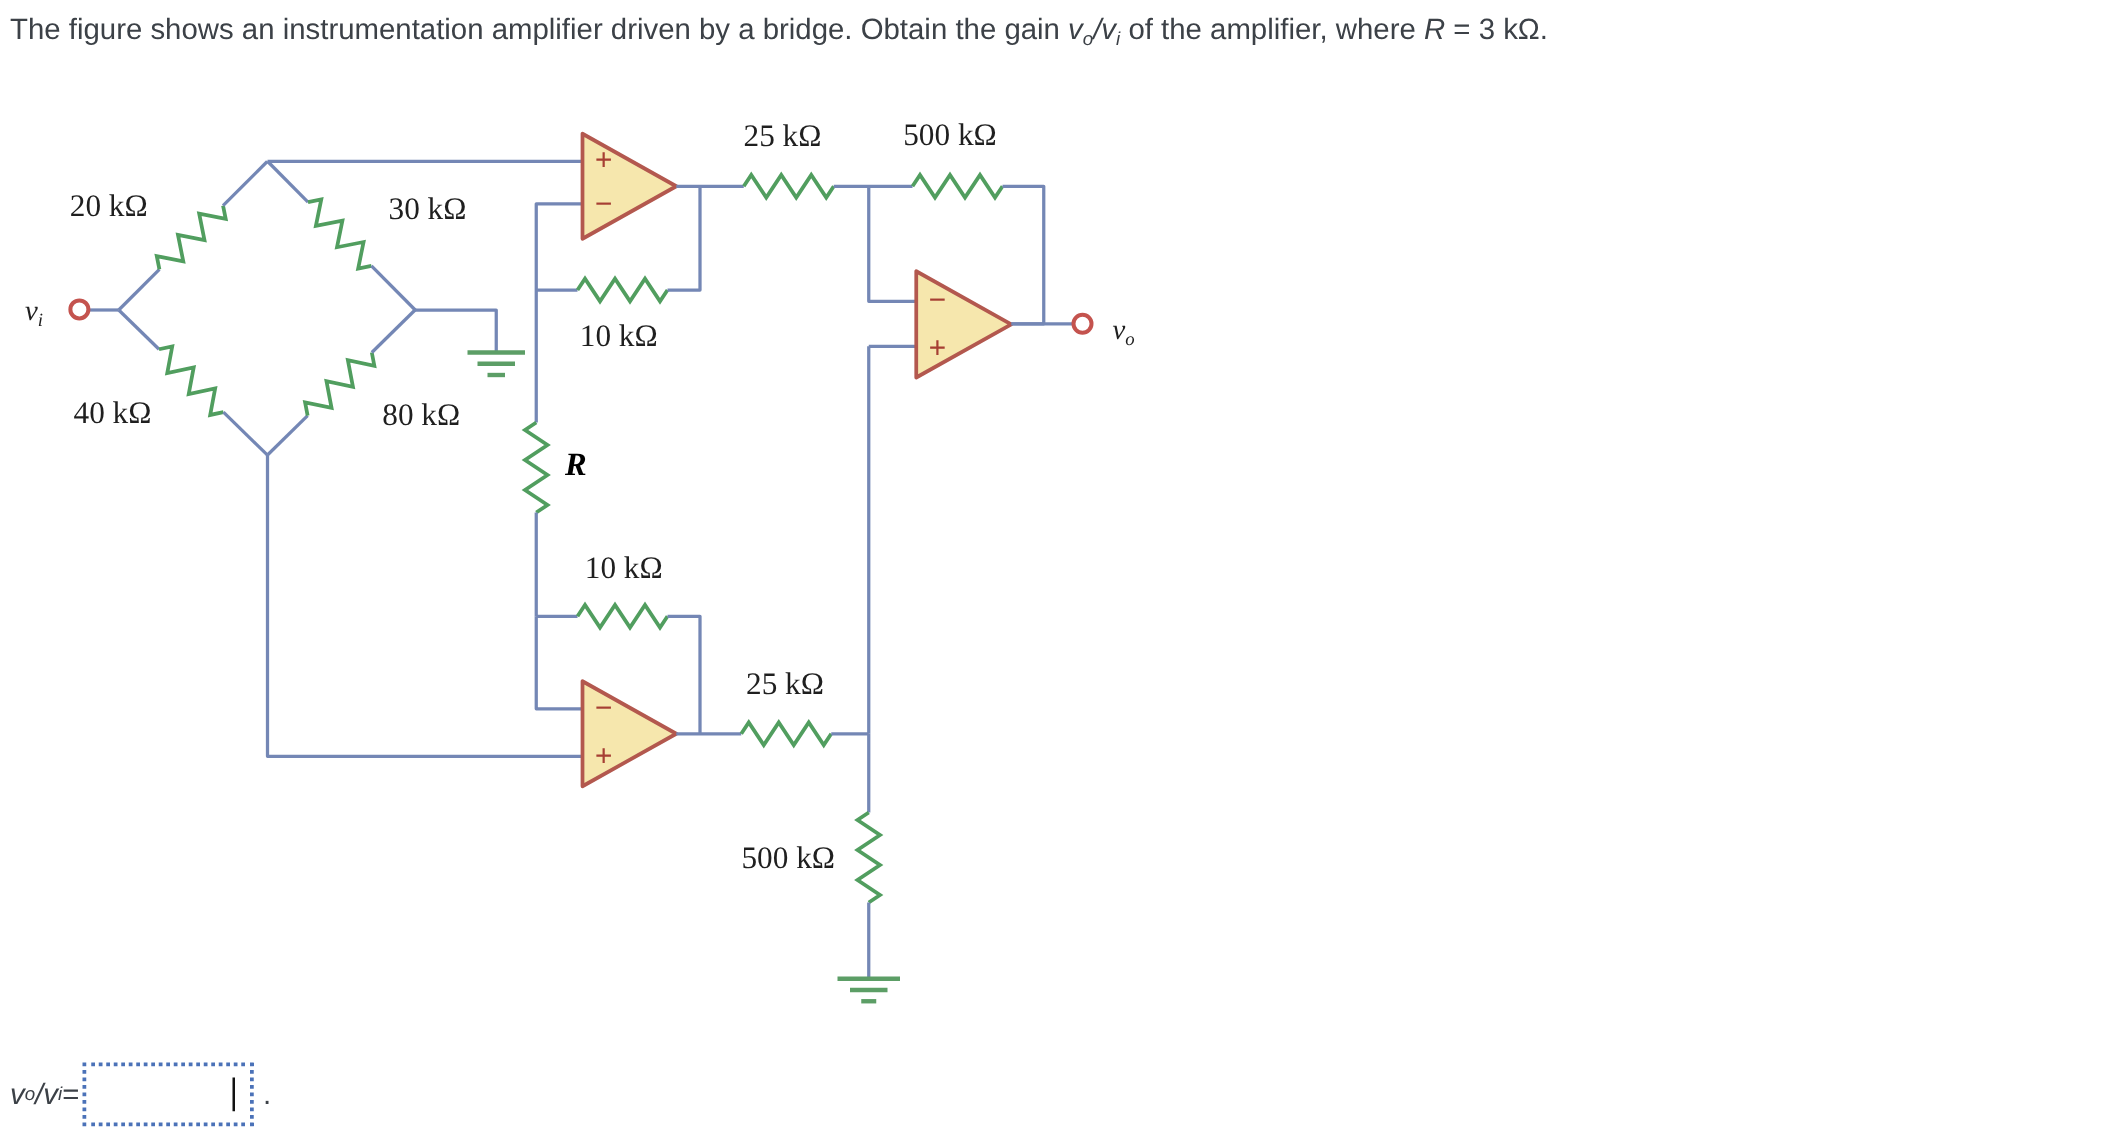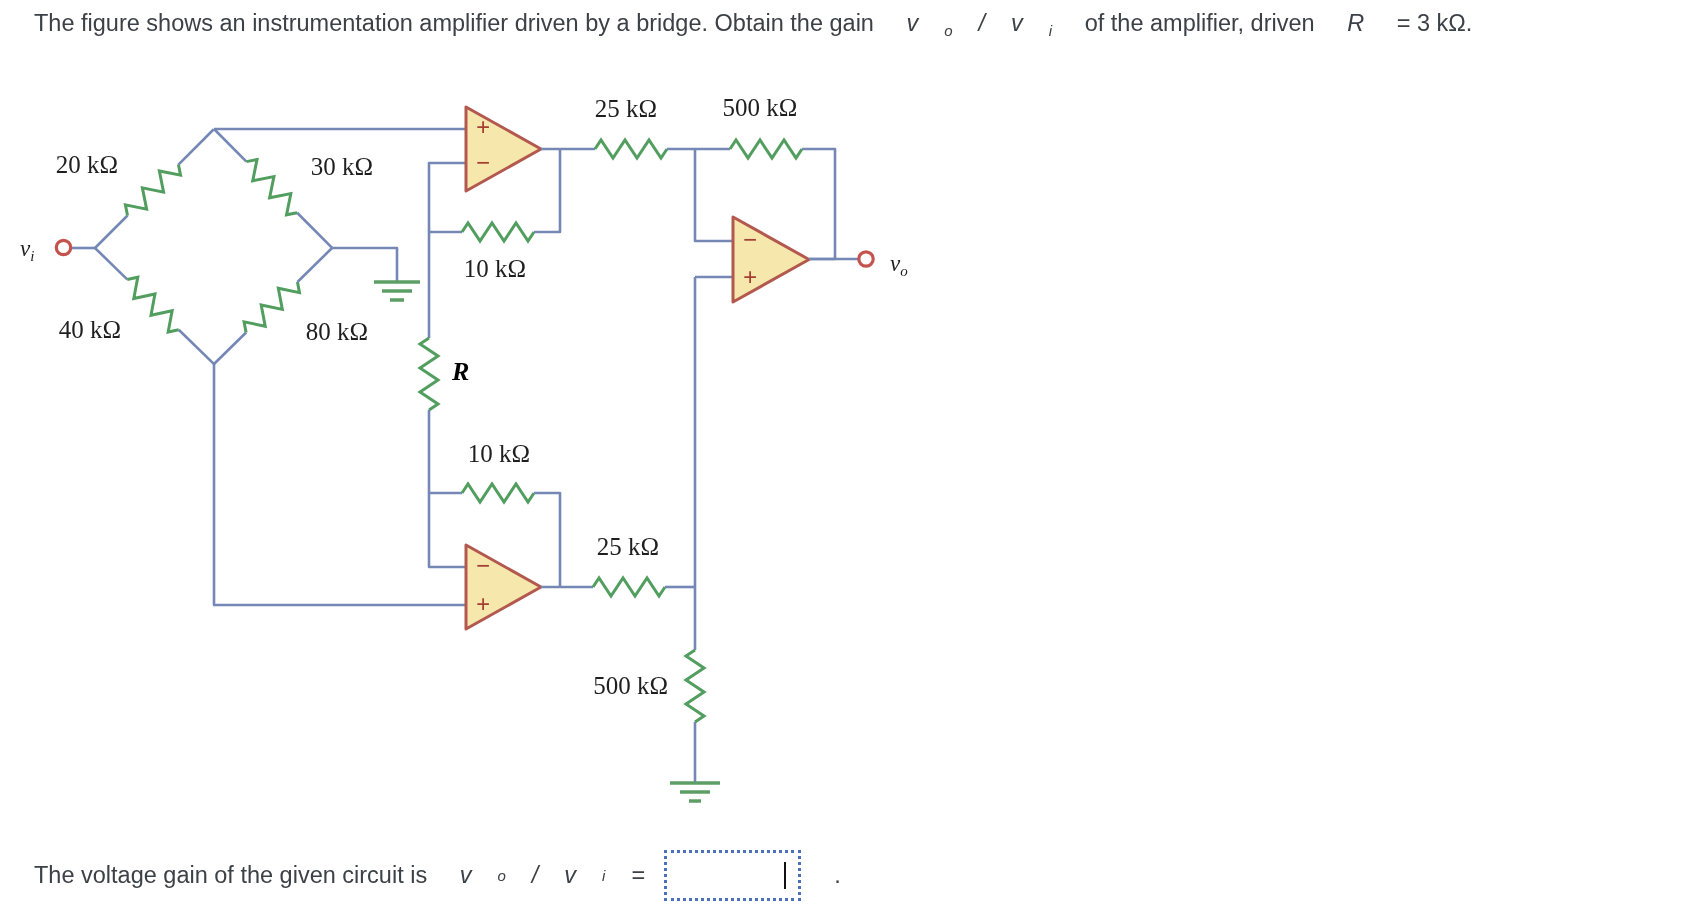--- a/index.html
+++ b/index.html
@@ -1,21 +1,21 @@
 <!DOCTYPE html>
 <html style="--wire: #7487b5; --resistor: #519e5f; --ground: #5c9e66; --opamp_fill: #f6e7ad; --opamp_stroke: #b3584e; --sign: #a63f33; --terminal: #c4534e; --label: #1f1f1f; --text: #3c4147; --input_border: #111111; --focus_ring: #4b72b8;"><head>
 <meta charset="utf-8">
 <style>
   html,body{margin:0;padding:0;background:#fff;}
   body{width:1696px;height:908px;position:relative;overflow:hidden;
        font-family:"Liberation Sans",sans-serif;}
 
   .question{position:absolute;left:8px;top:10px;font-size:23.5px;
             color:var(--text);white-space:pre-wrap;}
-  .question span,.answer-row span{white-space:pre-wrap;margin-left:26px;}
+  .question span,.answer-row span{white-space:pre-wrap;}
   .it{font-style:italic;}
   .sub{font-style:italic;font-size:15px;vertical-align:-5px;}
 
   .circuit-svg{position:absolute;left:0;top:0;}
 
   .wire{stroke:var(--wire);stroke-width:2.6;fill:none;stroke-linejoin:round;}
   .res{stroke:var(--resistor);stroke-width:3;fill:none;}
   .gnd{stroke:var(--ground);stroke-width:3.5;fill:none;}
   .opamp{fill:var(--opamp_fill);stroke:var(--opamp_stroke);stroke-width:3;stroke-linejoin:round;}
   .term{fill:#fff;stroke:var(--terminal);stroke-width:3.2;}
@@ -30,21 +30,21 @@
               align-items:center;font-size:23.5px;color:var(--text);}
   .answer-box{position:relative;margin-left:10px;margin-right:14px;
               outline:3px dotted var(--focus_ring);outline-offset:4px;
               width:123px;height:37px;box-sizing:border-box;}
   .caret{position:absolute;right:8px;top:5px;bottom:5px;width:2.5px;
          background:#111;}
 </style>
 </head>
 <body>
 
-<div class="question"><span>The figure shows an instrumentation amplifier driven by a bridge. Obtain the gain </span><span class="it">v</span><span class="sub">o</span><span class="it">/</span><span class="it">v</span><span class="sub">i</span><span> of the amplifier, driven </span><span class="it">R</span><span> = 3 kΩ.</span></div>
+<div class="question"><span>The figure shows an instrumentation amplifier driven by a bridge. Obtain the gain </span><span class="it">v</span><span class="sub">o</span><span class="it">/</span><span class="it">v</span><span class="sub">i</span><span> of the amplifier, where </span><span class="it">R</span><span> = 3 kΩ.</span></div>
 
 <svg class="circuit-svg" width="1696" height="908" viewBox="0 0 1696 908">
 
   <g>
 
     <path class="wire" d="M71,248 H95"></path>
     <circle class="term" cx="63.5" cy="247.5" r="7.2"></circle>
     <text class="tlabel" x="20" y="256"><tspan>v</tspan><tspan class="tsub" dy="5">i</tspan></text>
 
     <g transform="translate(95,248) rotate(-45)">
@@ -151,21 +151,20 @@
     <path class="wire" d="M695,722 V783"></path>
     <g class="gnd">
       <path d="M670,783 H720"></path>
         <path d="M680,792 H710"></path>
         <path d="M689,801 H701"></path>
     </g>
   </g>
 </svg>
 
 <div class="answer-row">
-  <span>The voltage gain of the given circuit is </span>
     <span class="it">v</span>
     <span class="sub">o</span>
     <span class="it">/</span>
     <span class="it">v</span>
     <span class="sub">i</span>
     <span>=</span>
   <span class="answer-box">
     
     <span class="caret"></span>
   </span>

